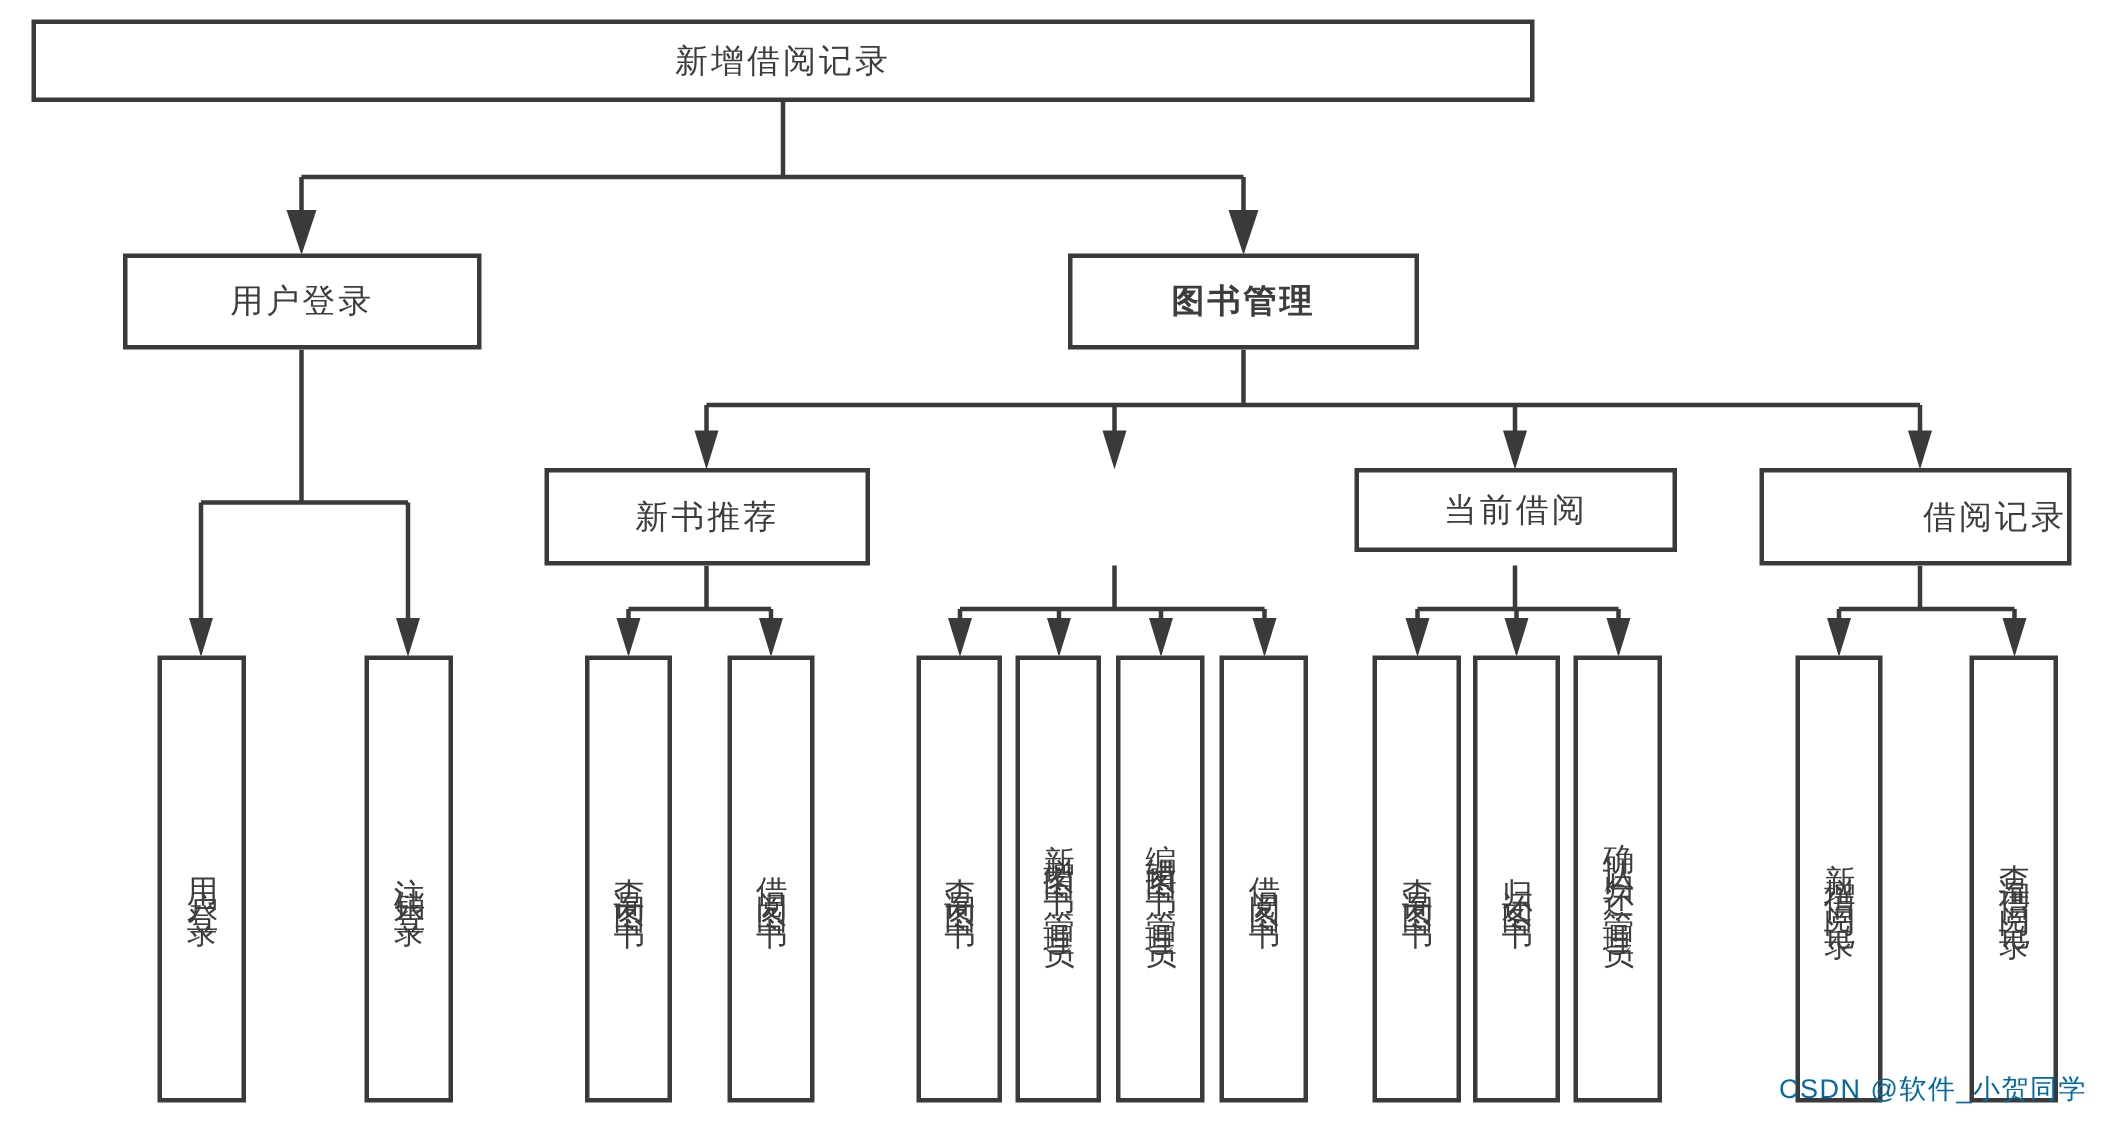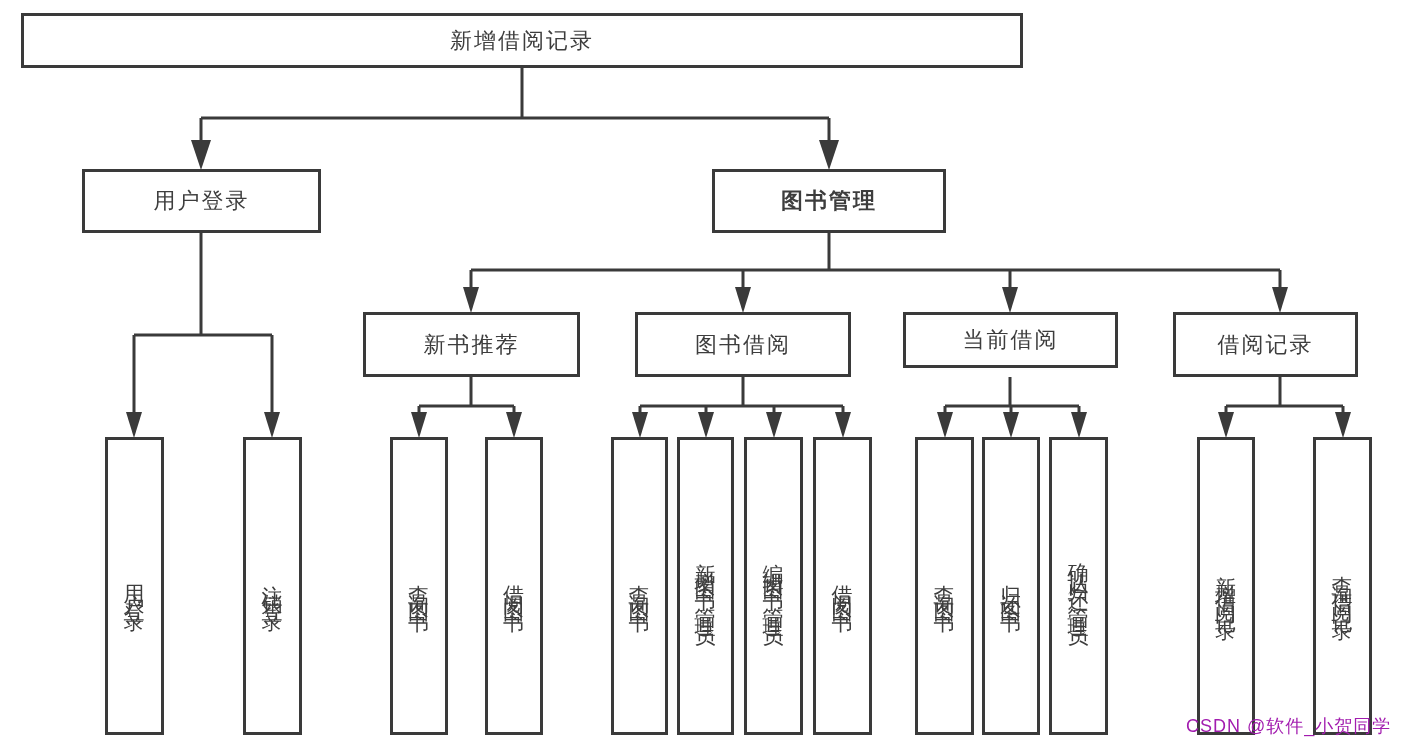--- a/index.html
+++ b/index.html
@@ -56,21 +56,21 @@
   .leaf {
     top: 437px;
     height: 298px;
   }
   .watermark {
     position: absolute;
     left: 1186px;
     top: 714px;
     font-size: 18px;
     letter-spacing: 1px;
-    color: #a21caf;
+    color: #0369a1;
     white-space: nowrap;
     z-index: 5;
   }
 </style>
 </head>
 <body>
 
 <div class="canvas">
 
   <svg class="connectors" viewBox="0 0 1405 747" aria-hidden="true">
@@ -116,27 +116,24 @@
   <div class="node" style="left:82px; top:169px; width:239px; height:64px;">
     <span class="h-label">用户登录</span>
   </div>
   <div class="node" style="left:712px; top:169px; width:234px; height:64px;font-weight:bold;">
     <span class="h-label">图书管理</span>
   </div>
 
   <div class="node" style="left:363px; top:312px; width:217px; height:65px;">
     <span class="h-label">新书推荐</span>
   </div>
-  <div class="node" style="left:635px; top:312px; width:216px; height:65px;">
-    <span class="h-label">图书借阅</span>
-  </div>
   <div class="node" style="left:903px; top:312px; width:215px; height:56px;">
     <span class="h-label">当前借阅</span>
   </div>
-  <div class="node" style="left:1173px; top:312px; width:185px; height:65px;">
+  <div class="node" style="left:1173px; top:312px; width:208px; height:65px;justify-content:flex-end;">
     <span class="h-label">借阅记录</span>
   </div>
 
   <div class="node leaf" style="left:105px; width:59px;">
     <span class="v-label">用户登录</span>
   </div>
   <div class="node leaf" style="left:243px; width:59px;">
     <span class="v-label">注销登录</span>
   </div>
 

